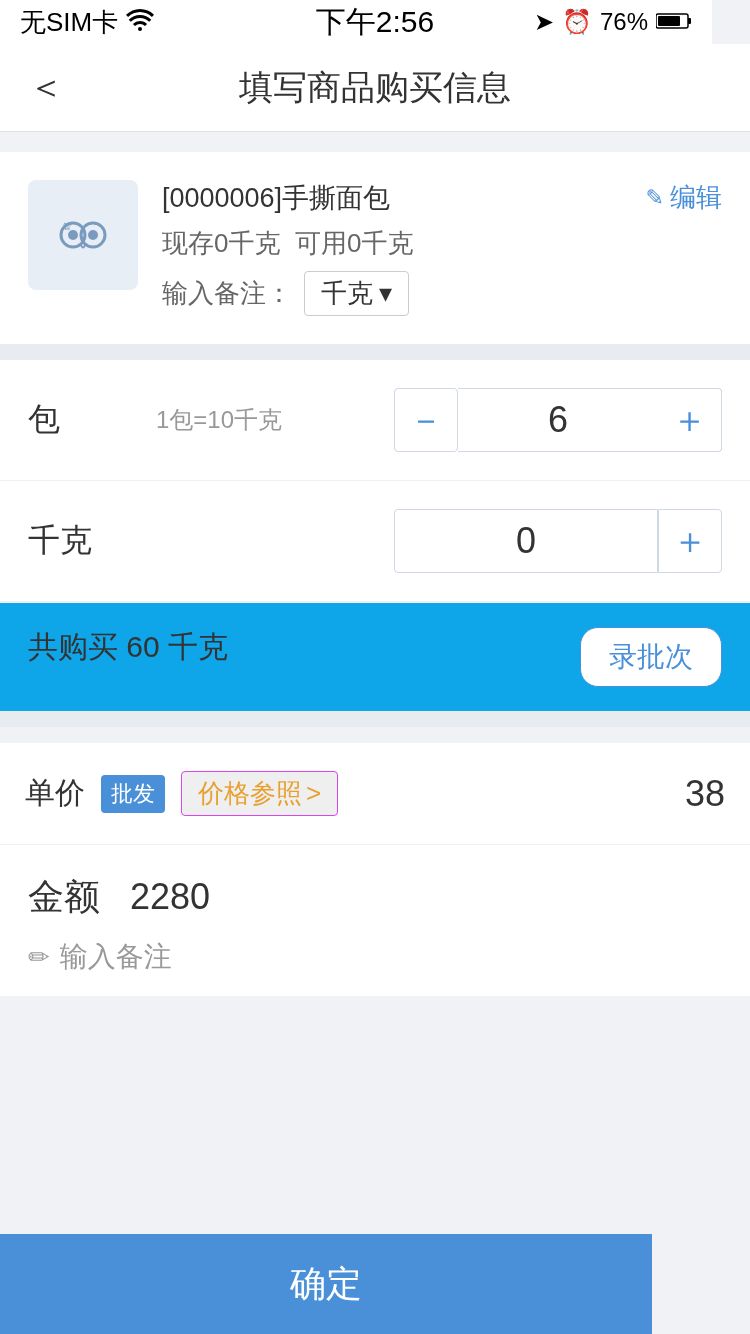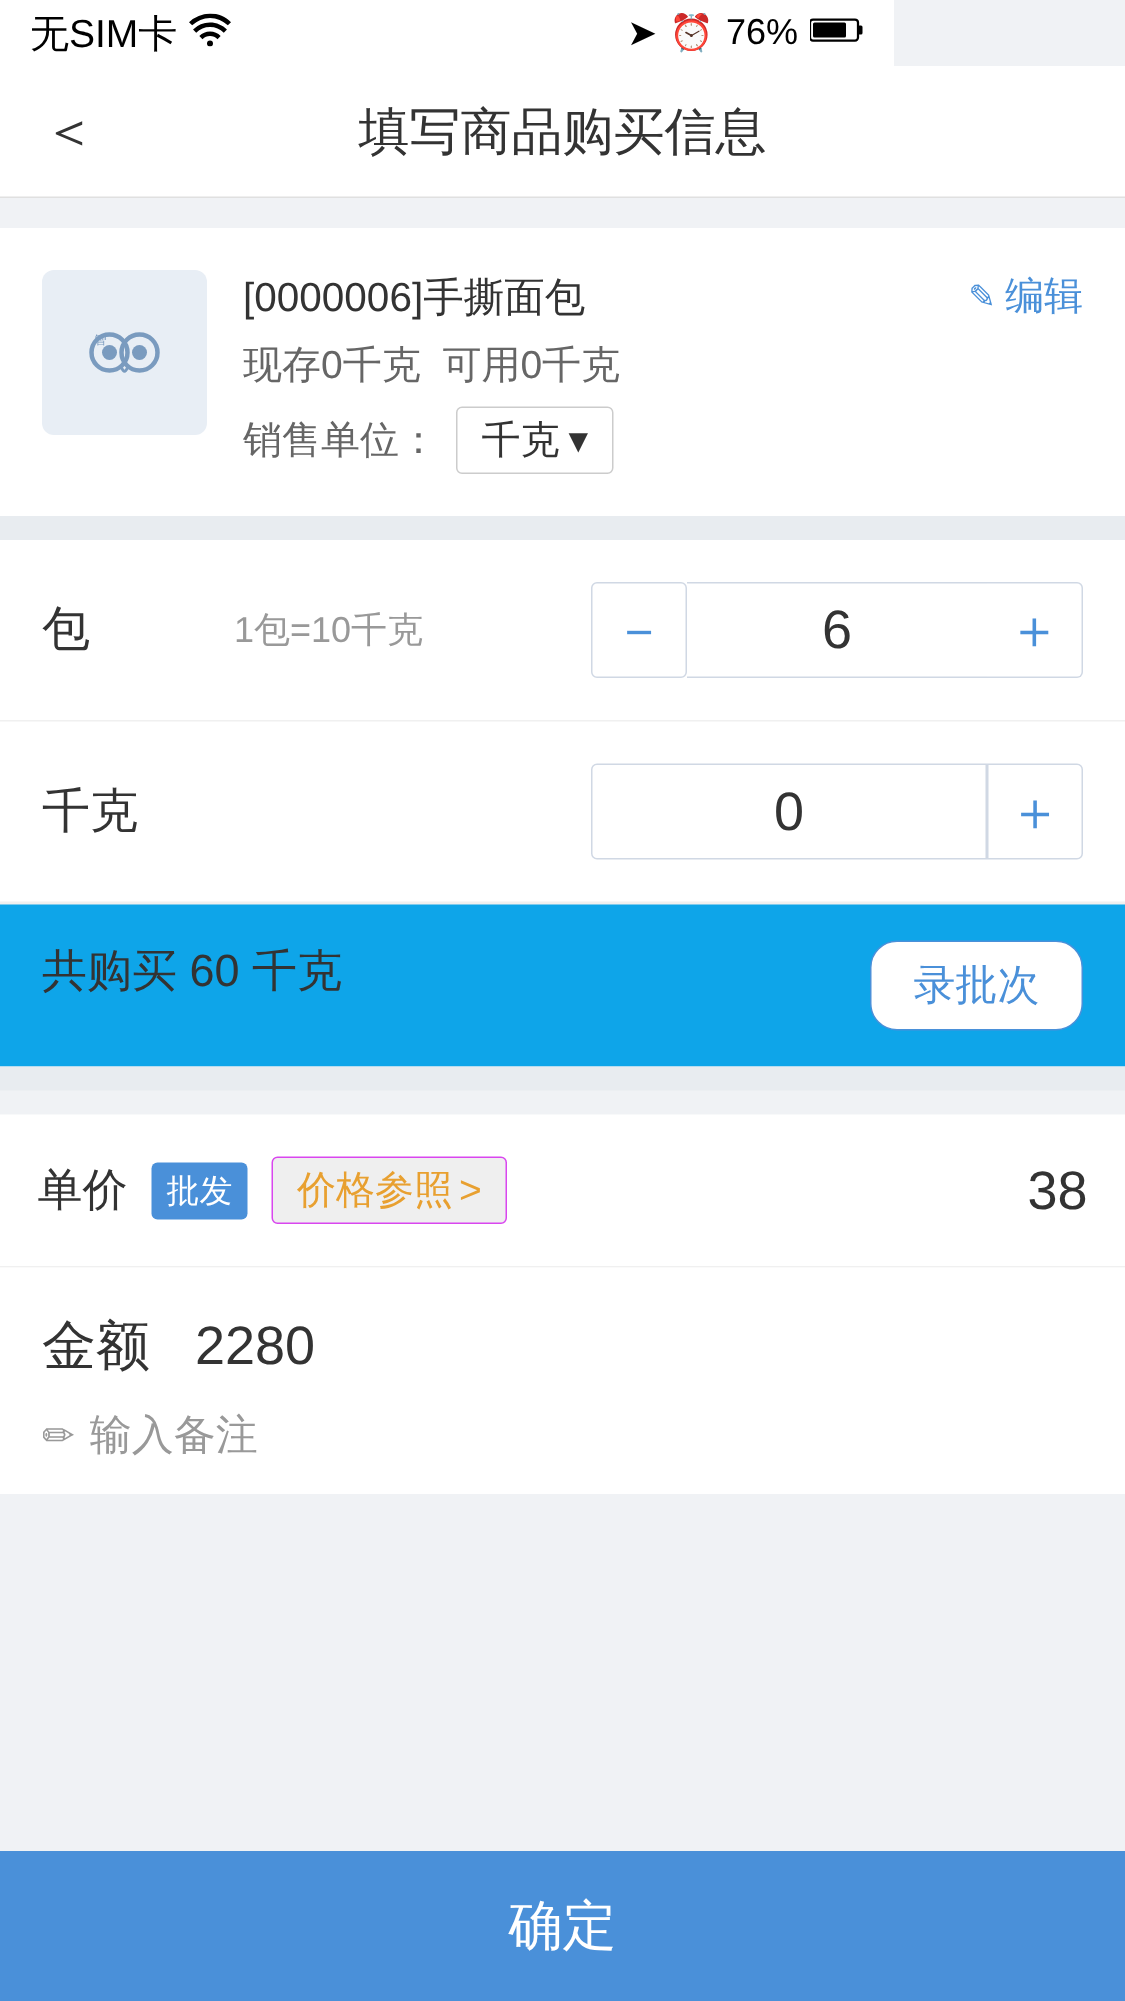--- a/index.html
+++ b/index.html
@@ -7,21 +7,21 @@
     body {
       width: 750px;
       min-height: 1334px;
       font-family: -apple-system, "PingFang SC", "Helvetica Neue", sans-serif;
       background: #f0f2f5;
       overflow-x: hidden;
     }
 
     
     .status-bar {
-      width: 596px;
+      width: 712px;
       height: 44px;
       background: #fff;
       display: flex;
       align-items: center;
       justify-content: space-between;
       padding: 0 20px;
       font-size: 28px;
     }
     .status-left {
       display: flex;
@@ -313,21 +313,21 @@
 
     
     .empty-area {
       background: #f0f2f5;
       flex: 1;
       min-height: 340px;
     }
 
     
     .confirm-bar {
-      width: 750px;
+      width: 652px;
       height: 100px;
       background: #4a90d9;
       display: flex;
       align-items: center;
       justify-content: center;
       position: fixed;
       bottom: 0;
       left: 0;
       cursor: pointer;
     }
@@ -347,20 +347,21 @@
 
 <div class="status-bar">
   <div class="status-left">
     <span>无SIM卡</span>
     <span>
       <svg width="28" height="22" viewBox="0 0 28 22">
         <path d="M14 18a2 2 0 1 1 0 4 2 2 0 0 1 0-4zm0-6c2.8 0 5.3 1.1 7.1 3l-2.1 2.1A7 7 0 0 0 14 15a7 7 0 0 0-5 2.1L6.9 15A9.9 9.9 0 0 1 14 12zm0-6c4.4 0 8.4 1.8 11.3 4.7l-2.1 2.1A13 13 0 0 0 14 9a13 13 0 0 0-9.2 3.8L2.7 10.7A15.9 15.9 0 0 1 14 6zm0-6C19.5 0 24.5 2.2 28 5.8l-2.1 2.1A18.9 18.9 0 0 0 14 3a18.9 18.9 0 0 0-11.9 4.9L0 5.8A21.9 21.9 0 0 1 14 0z" fill="#000"></path>
       </svg>
     </span>
   </div>
+  <div class="status-center">下午2:56</div>
   <div class="status-right">
     <span>➤</span>
     <span>⏰</span>
     <span>76%</span>
     <span>
       <svg width="36" height="18" viewBox="0 0 36 18">
         <rect x="0" y="2" width="32" height="14" rx="2" ry="2" fill="none" stroke="#000" stroke-width="1.5"></rect>
         <rect x="32" y="6" width="3" height="6" rx="1" fill="#000"></rect>
         <rect x="2" y="4" width="22" height="10" rx="1" fill="#000"></rect>
       </svg>
@@ -385,21 +386,21 @@
         <text x="10" y="14" font-size="8" fill="#7a9bbf">智</text>
       </svg>
     </div>
   </div>
   <div class="product-info">
     <div class="product-name">[0000006]手撕面包</div>
     <div class="product-stock">
       <span>现存0千克</span>&nbsp;&nbsp;<span>可用0千克</span>
     </div>
     <div class="product-unit-row">
-      <span>销售单位：</span>
+      <span>输入备注：</span>
       <div class="unit-select">
         <span>千克</span>
         <span>▾</span>
       </div>
     </div>
   </div>
   <div class="edit-btn">
     <span class="edit-icon">✎</span>
     <span>编辑</span>
   </div>

